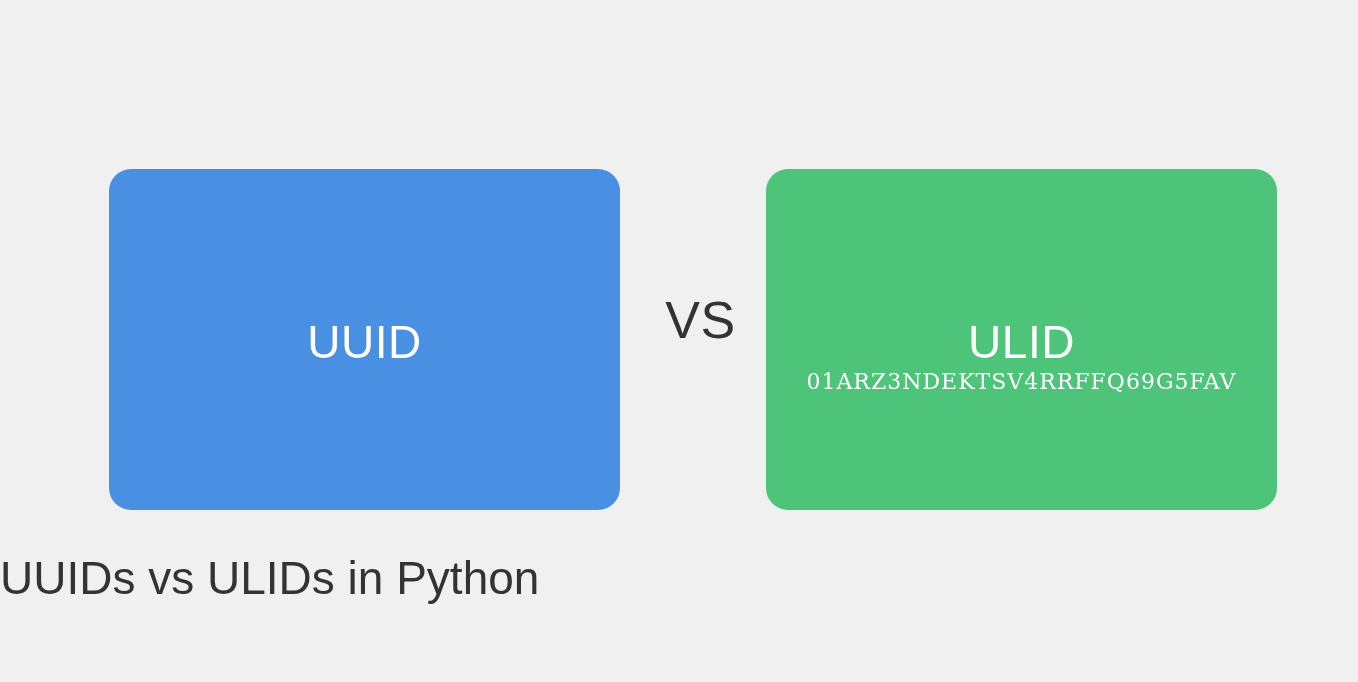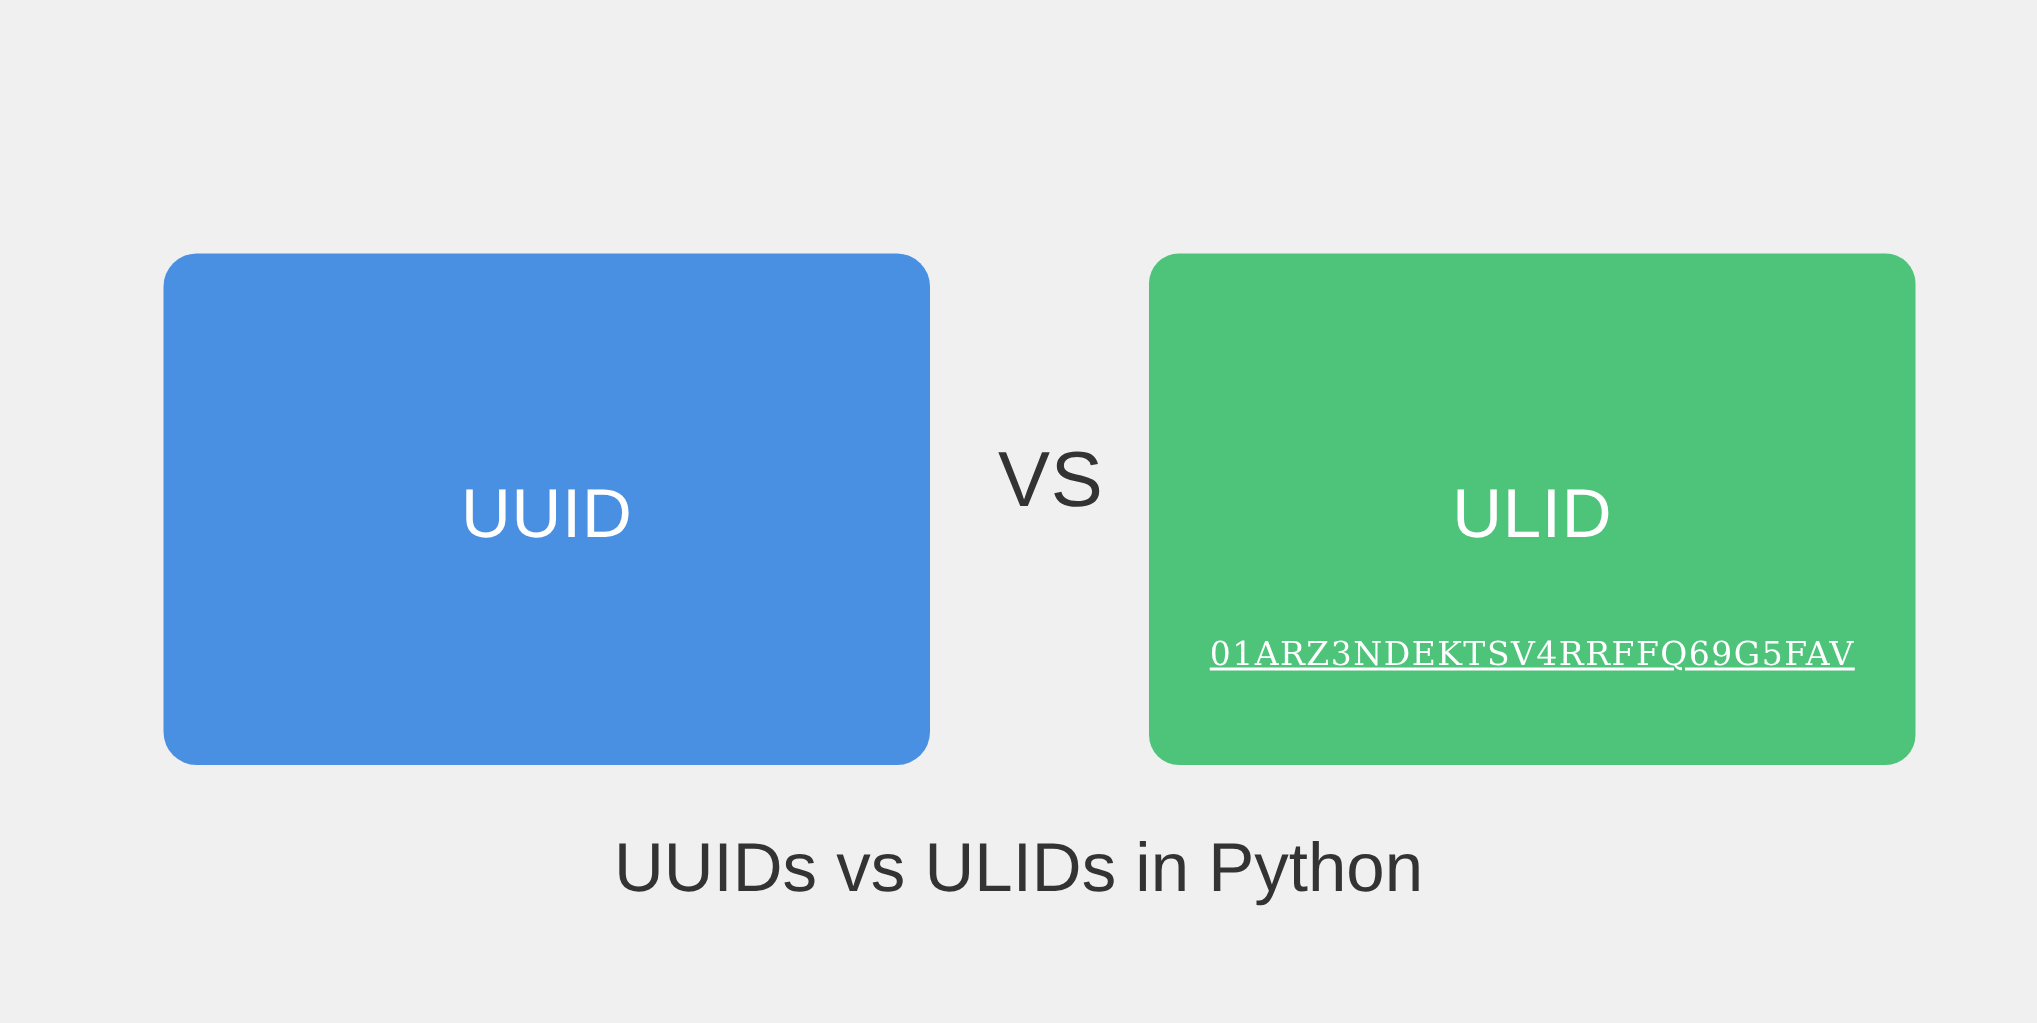--- a/index.html
+++ b/index.html
@@ -34,21 +34,20 @@
     justify-content: flex-start;
   }
   .card-uuid {
     left: 82px;
     background: #4a90e2;
     margin-left: 27px;
   }
   .card-ulid {
     left: 766px;
     background: #4ec37a;
-    border-radius: 20px;
   }
 
   .card-title {
     color: #ffffff;
     font-family: "Liberation Sans", sans-serif;
     font-size: 46px;
     font-weight: 400;
     line-height: 1;
     letter-spacing: 0.5px;
     margin-top: 150px;
@@ -69,24 +68,22 @@
   }
   .value-uuid {
     font-family: "DejaVu Sans Mono", "Liberation Mono", monospace;
     margin-top: 39px;
     max-width: 330px;
     word-break: break-all;
   }
   .value-ulid {
     font-family: "DejaVu Serif", "Liberation Serif", serif;
     font-weight: 400;
-    margin-top: 55px;
     white-space: nowrap;
     letter-spacing: 1px;
-    text-decoration: underline;
   }
 
   
   .vs-label {
     position: absolute;
     left: 593px;
     top: 290px;
     width: 173px;
     text-align: center;
     color: #333333;
@@ -97,21 +94,20 @@
     letter-spacing: 0.5px;
     padding-left: 21px;
   }
 
   
   .caption {
     position: absolute;
     left: 0;
     top: 549px;
     width: 1358px;
-    text-align: center;
     color: #333333;
     font-family: "Liberation Sans", sans-serif;
     font-size: 46px;
     font-weight: 400;
     line-height: 58px;
     letter-spacing: 0px;
   }
 </style>
 </head>
 <body>

